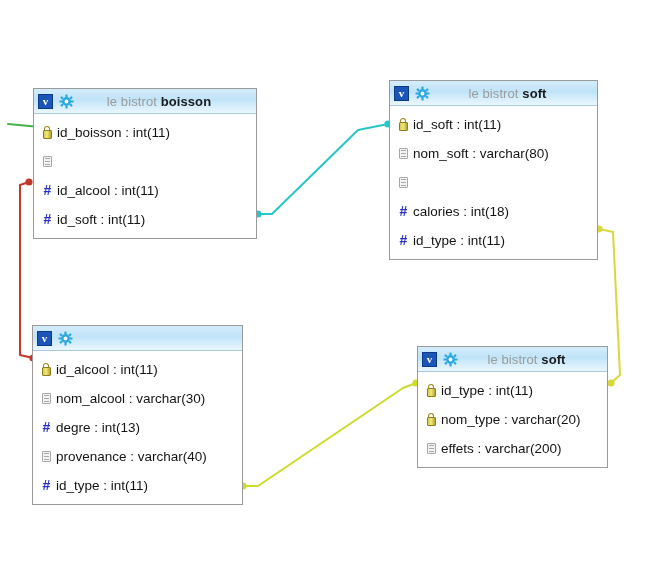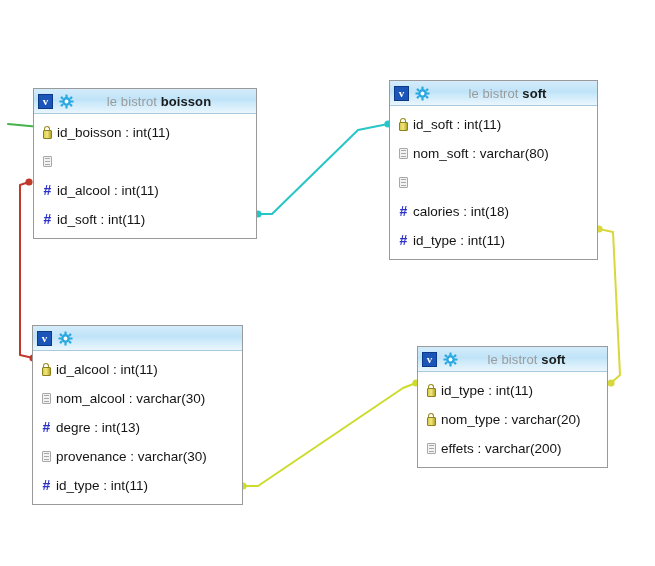--- a/index.html
+++ b/index.html
@@ -285,21 +285,21 @@
           <div class="field">
             <span class="fi icon-col"></span>
             <span class="fname">nom_alcool : varchar(30)</span>
           </div>
           <div class="field">
             <span class="fi icon-hash">#</span>
             <span class="fname">degre : int(13)</span>
           </div>
           <div class="field">
             <span class="fi icon-col"></span>
-            <span class="fname">provenance : varchar(30)</span>
+            <span class="fname">provenance : varchar(40)</span>
           </div>
           <div class="field">
             <span class="fi icon-hash">#</span>
             <span class="fname">id_type : int(11)</span>
           </div>
         </div>
       </div>
       <div class="entity" style="left: 417px; top: 346px; width: 191px;">
         <div class="entity-header">
           <div class="hdr-v">v</div>

